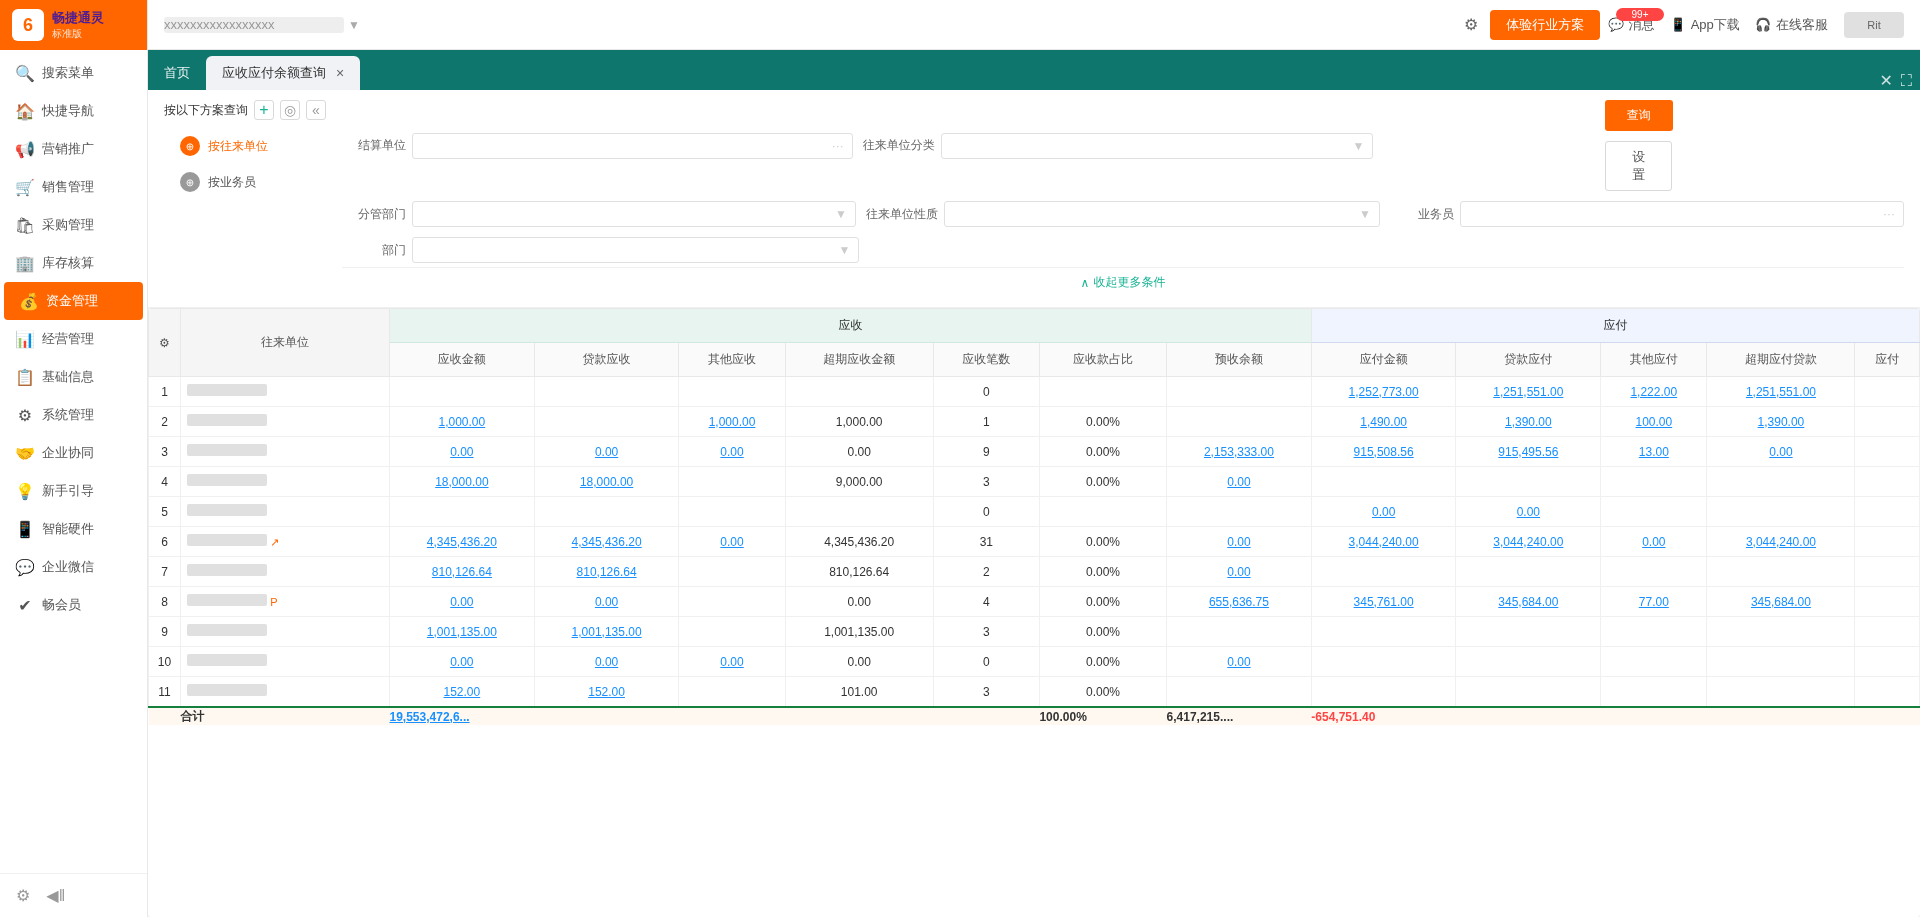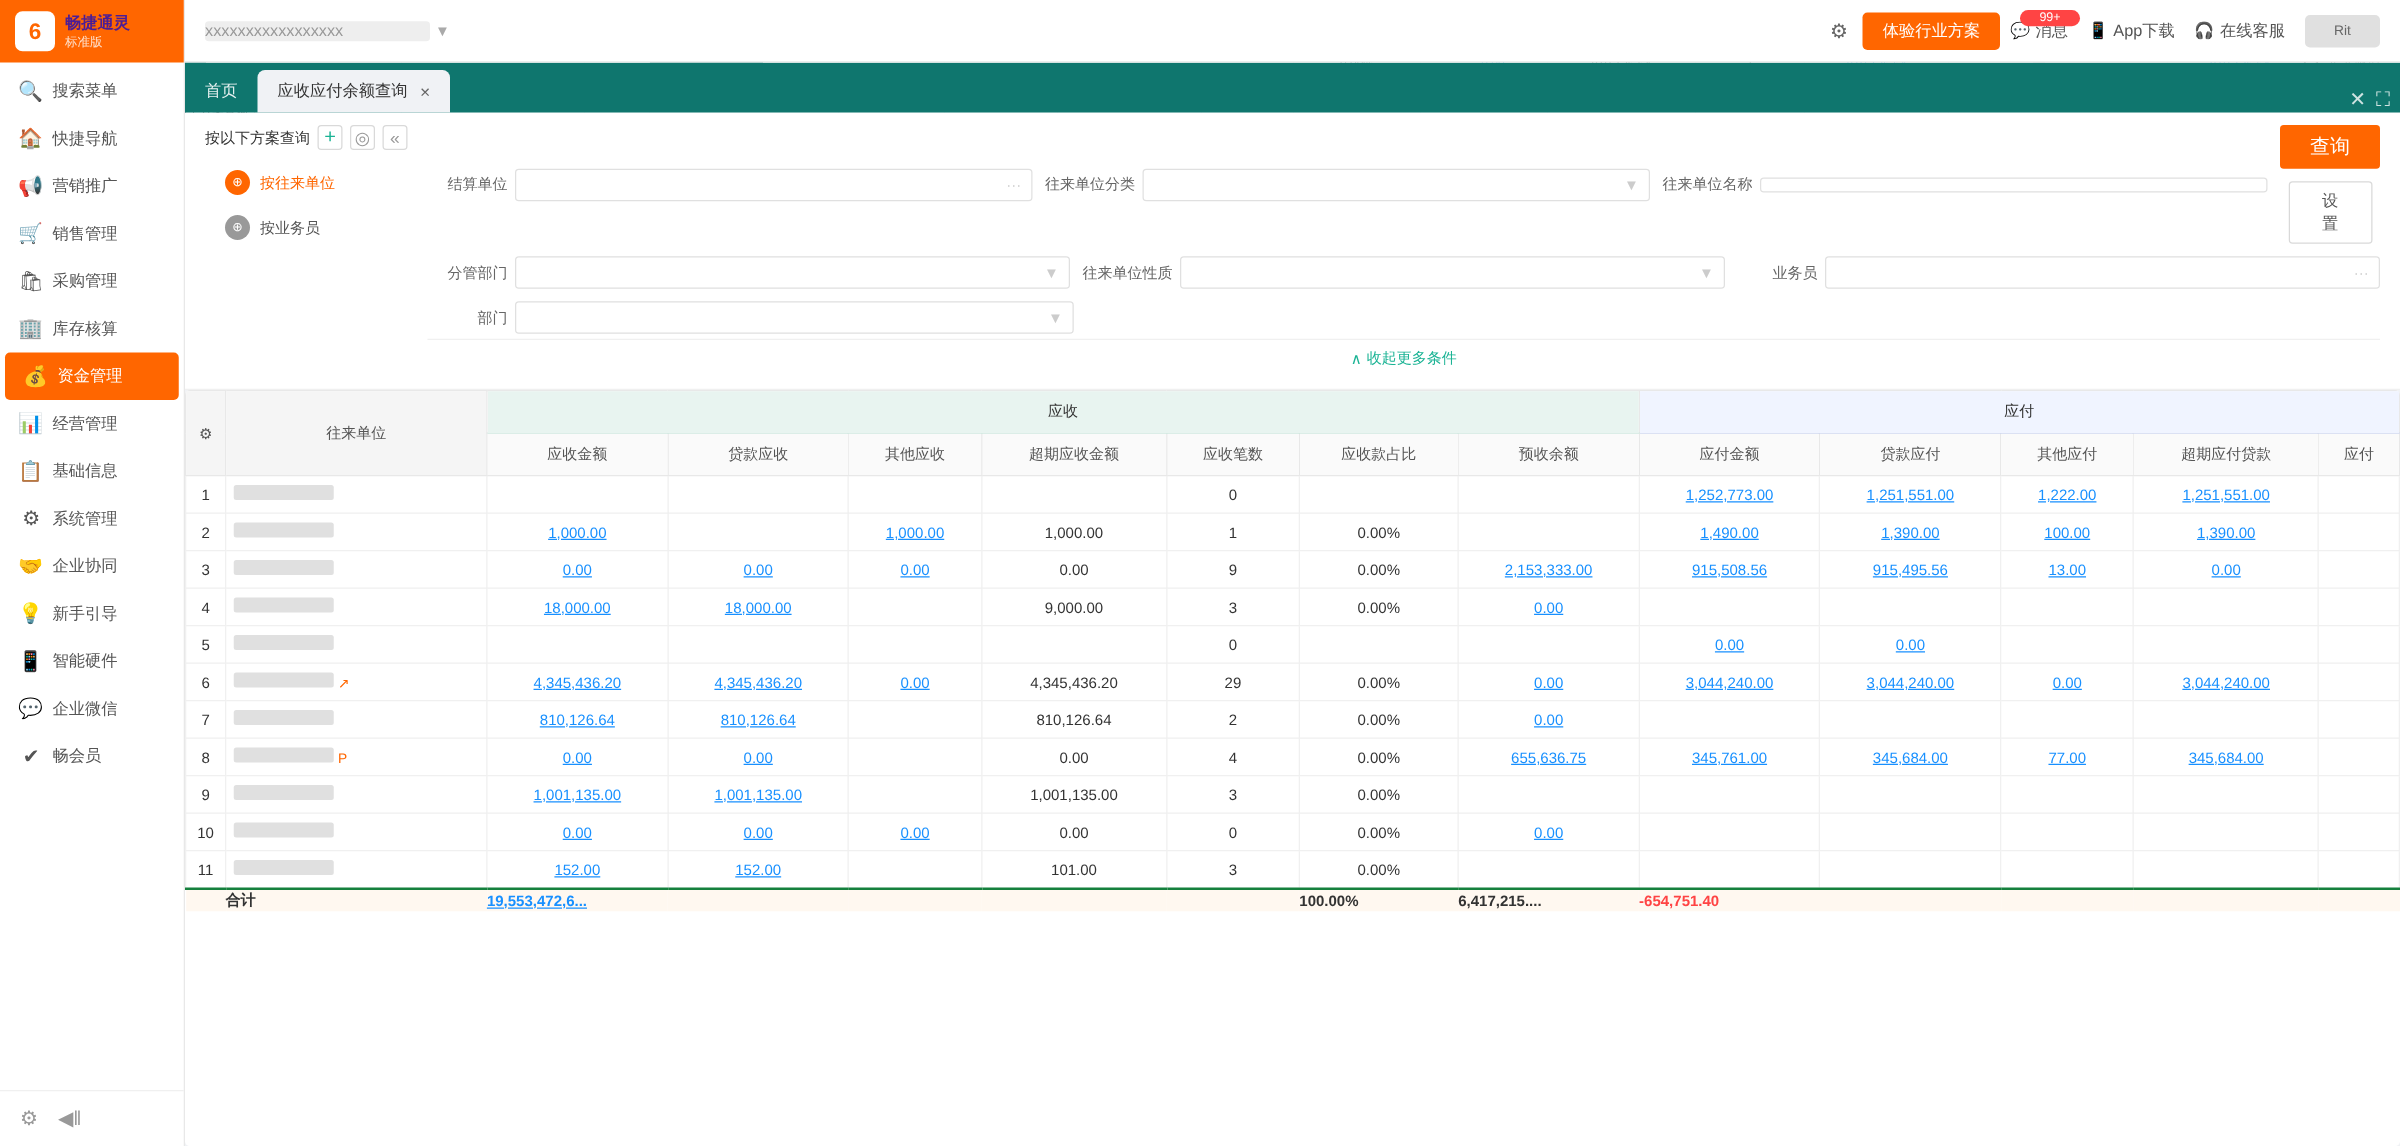--- a/index.html
+++ b/index.html
@@ -69,21 +69,21 @@
     .page-title { font-size: 16px; font-weight: bold; color: #333; }
     .page-actions { display: flex; gap: 8px; align-items: center; }
     .action-btn { display: flex; align-items: center; gap: 4px; color: #1ab394; font-size: 13px; cursor: pointer; }
     .filter-collapse { display: flex; align-items: center; justify-content: center; padding: 6px; color: #1ab394; font-size: 12px; cursor: pointer; gap: 4px; border-top: 1px solid #f0f0f0; margin-top: 4px; }
     .query-option { display: flex; align-items: center; gap: 8px; padding: 8px 16px; cursor: pointer; font-size: 12px; color: #555; }
     .query-option.active { color: #ff6600; }
     .query-option-icon { width: 20px; height: 20px; border-radius: 50%; background: #ff6600; display: flex; align-items: center; justify-content: center; font-size: 11px; color: #fff; }
     .query-option-icon-gray { width: 20px; height: 20px; border-radius: 50%; background: #999; display: flex; align-items: center; justify-content: center; font-size: 11px; color: #fff; }
 
     
-    .btn-query { background: #ff6600; color: #fff; border: none; border-radius: 3px; padding: 7px 20px; font-size: 16px; cursor: pointer; font-family: inherit; width: 80px; }
+    .btn-query { background: #ff6600; color: #fff; border: none; border-radius: 3px; padding: 7px 20px; font-size: 12px; cursor: pointer; font-family: inherit; width: 68px; }
     .btn-setting { background: #fff; color: #555; border: 1px solid #d9d9d9; border-radius: 3px; padding: 6px 20px; font-size: 13px; cursor: pointer; font-family: inherit; width: 67px; margin-top: 6px; }
 
     
     .table-container {
       flex: 1; overflow: auto; background: #fff; margin: 0; border-radius: 4px;
     }
     table { width: 100%; border-collapse: collapse; font-size: 12px; }
     thead tr th {
       background: #fafafa; border: 1px solid #e8e8e8; padding: 8px 6px;
       font-weight: normal; text-align: center; white-space: nowrap; color: #555; position: sticky; top: 0; z-index: 2;
@@ -257,26 +257,20 @@
             <div class="filter-input-box">
               <span style="color:#ccc;font-size:12px;flex:1;"></span>
               <span style="color:#ccc;">···</span>
             </div>
           </div>
           <div class="filter-item">
             <label>往来单位分类</label>
             <div class="filter-input-box">
               <span style="color:#ccc;font-size:12px;flex:1;"></span>
               <span style="color:#ccc;">▼</span>
-            </div>
-          </div>
-          <div class="filter-item">
-            <label>往来单位名称</label>
-            <div class="filter-input-box">
-              <span style="color:#ccc;font-size:12px;flex:1;"></span>
             </div>
           </div>
           <div class="btn-group">
             <button class="btn-query">查询</button>
             <button class="btn-setting">设置</button>
           </div>
         </div>
 
         <div style="display:grid;grid-template-columns:1fr 1fr 1fr;gap:10px;align-items:center;margin-bottom:10px;">
           <div class="filter-item">
@@ -425,21 +419,21 @@
             <td></td>
             <td></td>
           </tr>
           <tr>
             <td>6</td>
             <td style="text-align: left;"><span style="display:inline-block;width:80px;height:12px;background:#e0e0e0;border-radius:2px;"></span> <span style="color:#ff6600;font-size:11px;">↗</span></td>
             <td class="link-cell">4,345,436.20</td>
             <td class="link-cell">4,345,436.20</td>
             <td class="link-cell">0.00</td>
             <td>4,345,436.20</td>
-            <td>29</td>
+            <td>31</td>
             <td>0.00%</td>
             <td class="link-cell">0.00</td>
             <td class="link-cell">3,044,240.00</td>
             <td class="link-cell">3,044,240.00</td>
             <td class="link-cell">0.00</td>
             <td class="link-cell">3,044,240.00</td>
             <td></td>
           </tr>
           <tr>
             <td>7</td>

